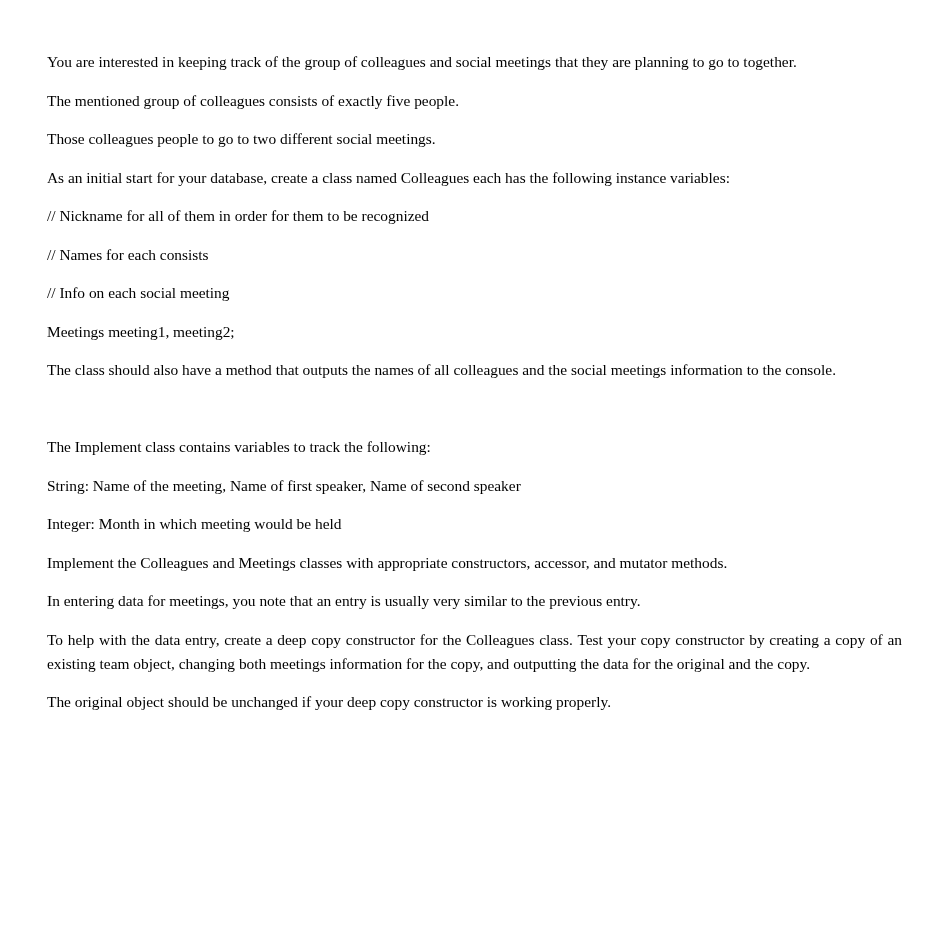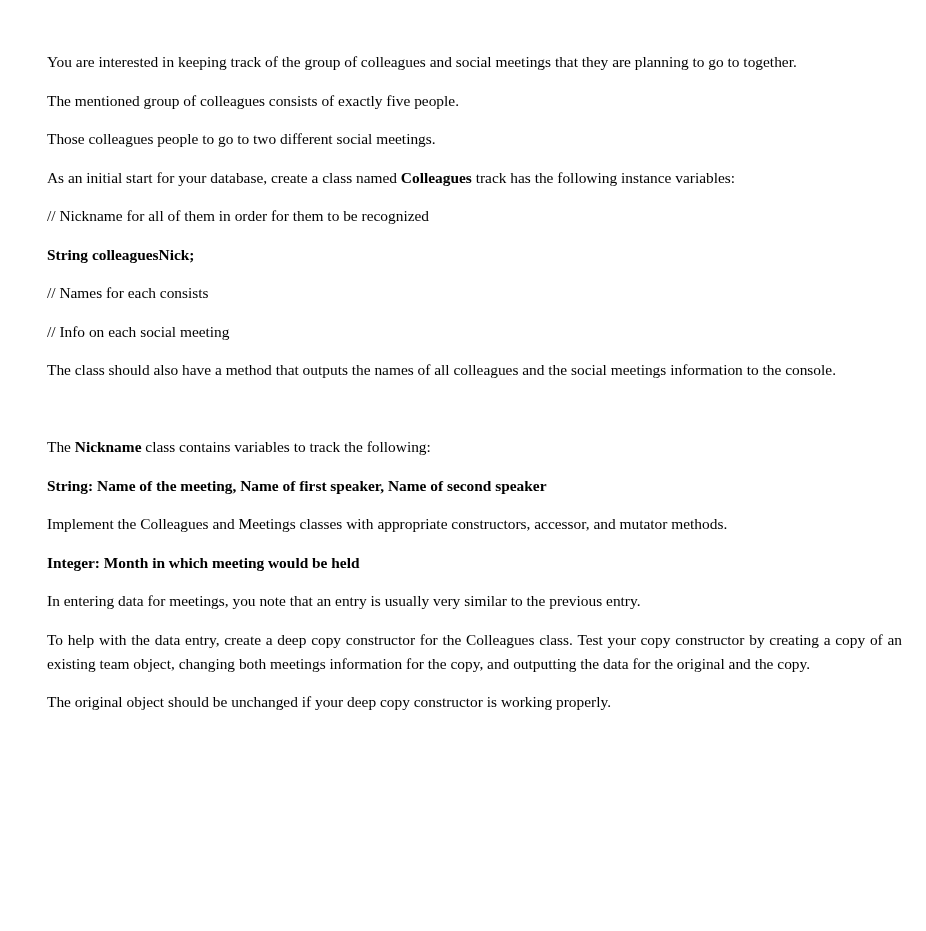--- a/index.html
+++ b/index.html
@@ -27,39 +27,39 @@
     color: #000000;
     text-align: justify;
   }
   .doc p {
     margin: 0 0 14.5px 0;
   }
   .doc p.empty-para {
     min-height: 24px;
   }
   .doc .run-bold {
-    font-weight: bold;
+    font-weight: normal;
   }
 </style>
 </head>
 <body>
 
 <div class="page">
   <div class="doc" id="doc">
       <p><span class="run">You are interested in keeping track of the group of colleagues and social meetings that they are planning to go to together.</span></p>
       <p><span class="run">The mentioned group of colleagues consists of exactly five people.</span></p>
       <p><span class="run">Those colleagues people to go to two different social meetings.</span></p>
-      <p><span class="run">As an initial start for your database, create a class named </span><span class="run-bold">Colleagues</span><span class="run"> track has the following instance variables:</span></p>
+      <p><span class="run">As an initial start for your database, create a class named </span><span class="run-bold">Colleagues</span><span class="run"> each has the following instance variables:</span></p>
       <p><span class="run">// Nickname for all of them in order for them to be recognized</span></p>
-      <p><span class="run-bold">String colleaguesNick;</span></p>
       <p><span class="run">// Names for each consists</span></p>
       <p><span class="run">// Info on each social meeting</span></p>
+      <p><span class="run-bold">Meetings meeting1, meeting2;</span></p>
       <p><span class="run">The class should also have a method that outputs the names of all colleagues and the social meetings information to the console.</span></p>
       <p class="empty-para">&nbsp;</p>
-      <p><span class="run">The </span><span class="run-bold">Nickname</span><span class="run"> class contains variables to track the following:</span></p>
+      <p><span class="run">The </span><span class="run-bold">Implement</span><span class="run"> class contains variables to track the following:</span></p>
       <p><span class="run-bold">String: Name of the meeting, Name of first speaker, Name of second speaker</span></p>
+      <p><span class="run-bold">Integer: Month in which meeting would be held</span></p>
       <p><span class="run">Implement the Colleagues and Meetings classes with appropriate constructors, accessor, and mutator methods.</span></p>
-      <p><span class="run-bold">Integer: Month in which meeting would be held</span></p>
       <p><span class="run">In entering data for meetings, you note that an entry is usually very similar to the previous entry.</span></p>
       <p><span class="run">To help with the data entry, create a deep copy constructor for the Colleagues class. Test your copy constructor by creating a copy of an existing team object, changing both meetings information for the copy, and outputting the data for the original and the copy.</span></p>
       <p><span class="run">The original object should be unchanged if your deep copy constructor is working properly.</span></p>
     </div>
 </div>
 
 </body></html>

